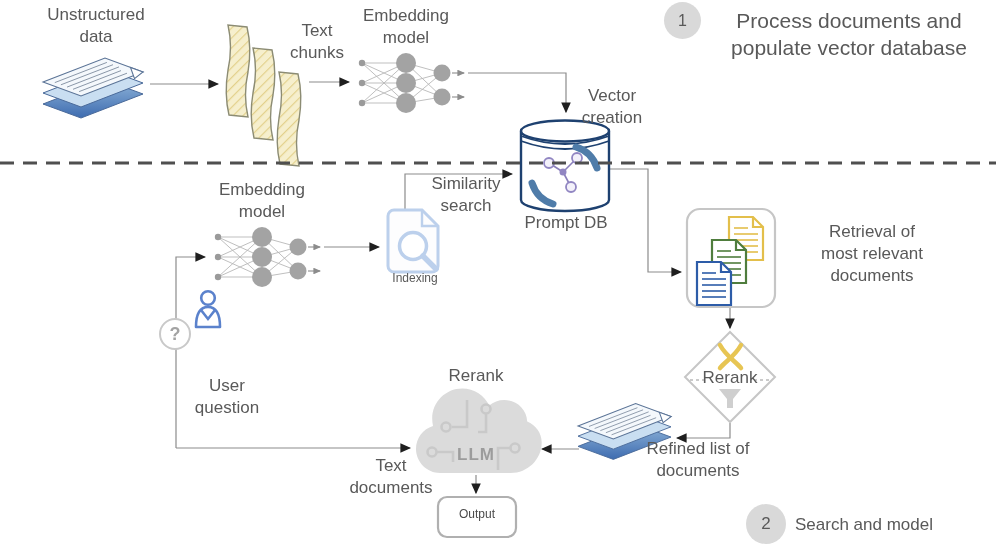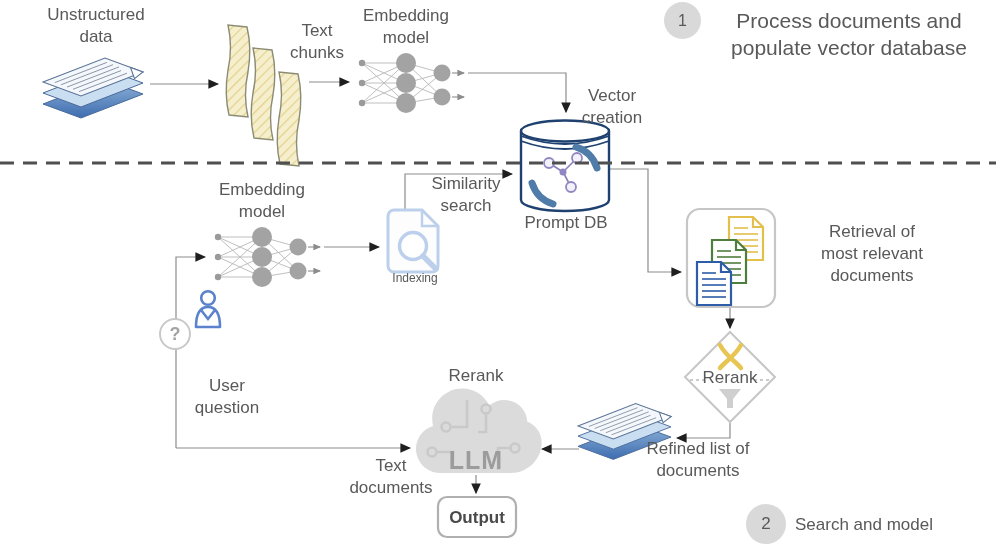--- a/index.html
+++ b/index.html
@@ -16,22 +16,22 @@
   .badge{
     position:absolute;z-index:3;background:#d9d9d9;border-radius:50%;
     display:flex;align-items:center;justify-content:center;
     color:#595959;font-size:16px;
   }
   .qbadge{
     position:absolute;z-index:3;background:#ffffff;border:2.5px solid #c9c9c9;border-radius:50%;
     display:flex;align-items:center;justify-content:center;
     color:#a3a3a3;font-size:18px;font-weight:bold;
   }
-  .llm-lbl{font-size:25px;font-weight:bold;color:#9c9c9c;letter-spacing:1px;}
-  .out-lbl{font-size:17px;color:#4a4a4a;font-weight:bold;}
+  .llm-lbl{font-size:17px;font-weight:bold;color:#9c9c9c;letter-spacing:1px;}
+  .out-lbl{font-size:12px;color:#4a4a4a;}
   .db-lbl{font-size:17px;}
   .idx-lbl{font-size:12px;}
 </style>
 </head>
 <body>
 
 <div id="stage">
 
 <svg id="shapes" width="996" height="547" viewBox="0 0 996 547">
   <defs>

